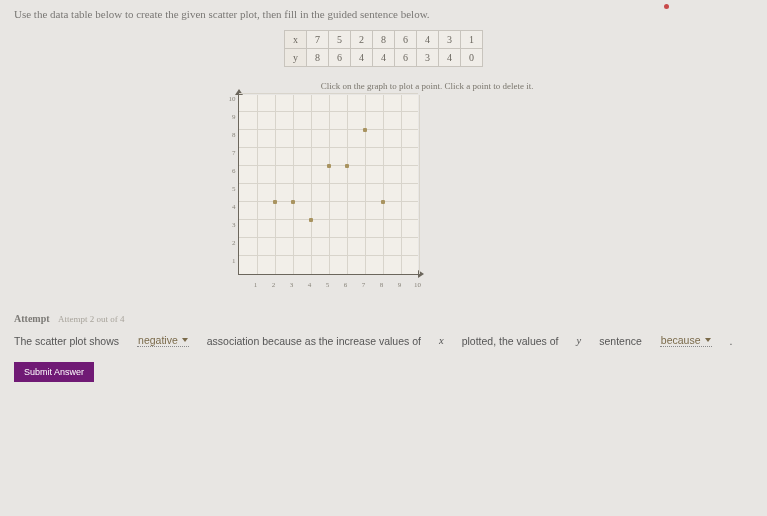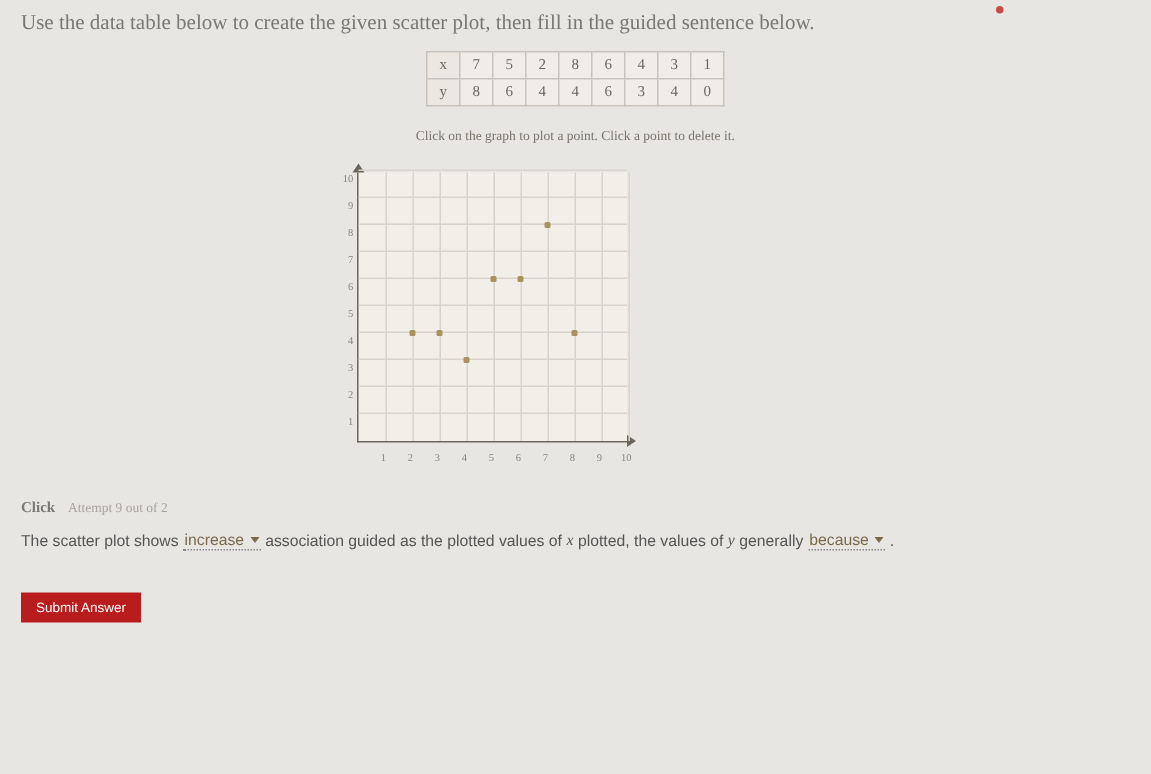--- a/index.html
+++ b/index.html
@@ -7,21 +7,21 @@
     font-family: Georgia, 'Times New Roman', serif;
     background: #e8e6e3;
     width: 767px;
     height: 516px;
     overflow: hidden;
     color: #555;
     position: relative;
     padding: 8px 14px;
   }
   .instruction {
-    font-size: 14px;
+    font-size: 11px;
     color: #7a7875;
     margin-bottom: 10px;
     font-weight: normal;
   }
   .table-wrap { text-align: center; margin-bottom: 14px; }
   table.data {
     border-collapse: collapse;
     margin: 0 auto;
     font-size: 10px;
     color: #6b675f;
@@ -35,22 +35,22 @@
     background: #f0ede8;
   }
   table.data td.hdr { background: #ece8e1; }
   .graph-block {
     width: 300px;
     margin: 0 auto 8px auto;
   }
   .graph-caption {
     font-size: 9px;
     color: #7a766d;
-    margin-bottom: 20px;
-    text-align: center;
+    margin-bottom: 4px;
+    text-align: right;
   }
   .graph-area {
     position: relative;
     width: 210px;
     height: 200px;
     margin-left: 4px;
   }
   .yaxis-labels {
     position: absolute;
     left: -14px;
@@ -113,45 +113,45 @@
   .answer-line {
     font-size: 10px;
     color: #7c7a76;
     margin-top: 18px;
     margin-bottom: 10px;
   }
   .attempt { font-size: 9px; color: #a8a49c; margin-left: 6px; }
   .sentence {
     font-size: 10.5px;
     color: #555;
-    margin-bottom: 28px;
+    margin-bottom: 14px;
     font-family: Arial, sans-serif;
     display: flex;
     align-items: center;
     flex-wrap: wrap;
-    gap: 3px;
+    gap: 18px;
   }
   .dropdown {
     display: inline-flex;
     align-items: center;
     gap: 4px;
     border-bottom: 1px dotted #888;
     color: #7a6a4a;
     padding: 0 1px;
     cursor: pointer;
   }
   .caret {
     width: 0; height: 0;
     border-left: 3px solid transparent;
     border-right: 3px solid transparent;
     border-top: 4px solid #7a6a4a;
   }
   .submit-btn {
     display: inline-block;
-    background: #b91c1c;
+    background: #701a75;
     color: #fff;
     font-size: 9px;
     font-family: Arial, sans-serif;
     padding: 5px 10px;
     border: none;
     cursor: pointer;
   }
   .reddot {
     position: absolute;
     right: 98px;
@@ -255,35 +255,35 @@
         <span style="left: 108px;">6</span>
         <span style="left: 126px;">7</span>
         <span style="left: 144px;">8</span>
         <span style="left: 162px;">9</span>
         <span style="left: 180px;">10</span>
       </div>
   </div>
 </div>
 
 <div class="answer-line">
-  <b>Click</b>
-  <span class="attempt">Attempt 9 out of 2</span>
+  <b>Attempt</b>
+  <span class="attempt">Attempt 2 out of 4</span>
 </div>
 
 <div class="sentence">
   <span>The scatter plot shows</span>
   <span class="dropdown">
-    <span>increase</span>
+    <span>negative</span>
     <span class="caret"></span>
   </span>
-  <span>association guided as the plotted values of</span>
+  <span>association because as the increase values of</span>
   <span class="mathi">x</span>
   <span>plotted, the values of</span>
   <span class="mathi">y</span>
-  <span>generally</span>
+  <span>sentence</span>
   <span class="dropdown">
     <span>because</span>
     <span class="caret"></span>
   </span>
   <span>.</span>
 </div>
 
 <button class="submit-btn">Submit Answer</button>
 
 

